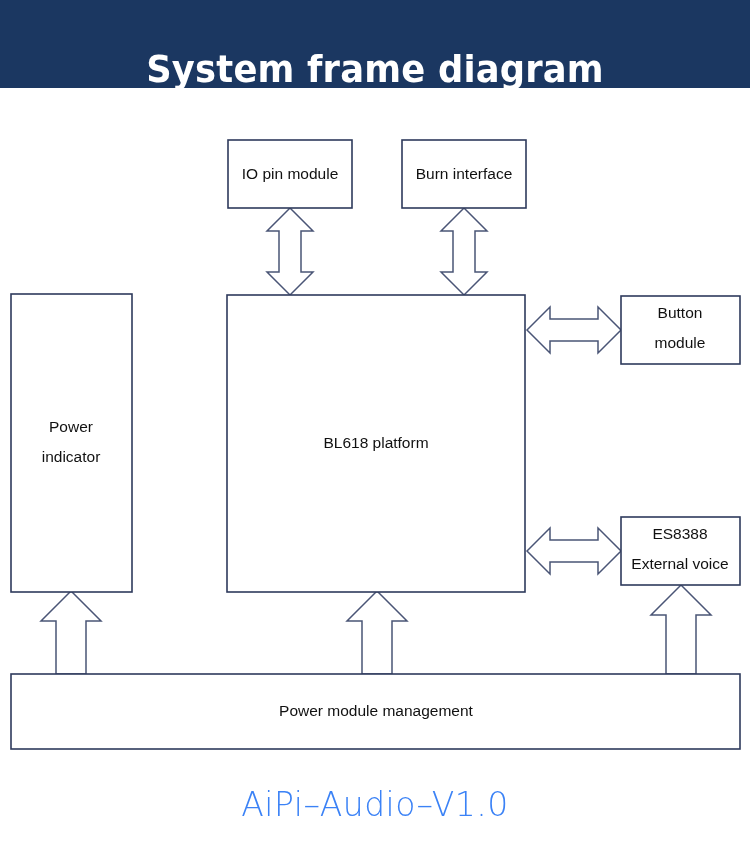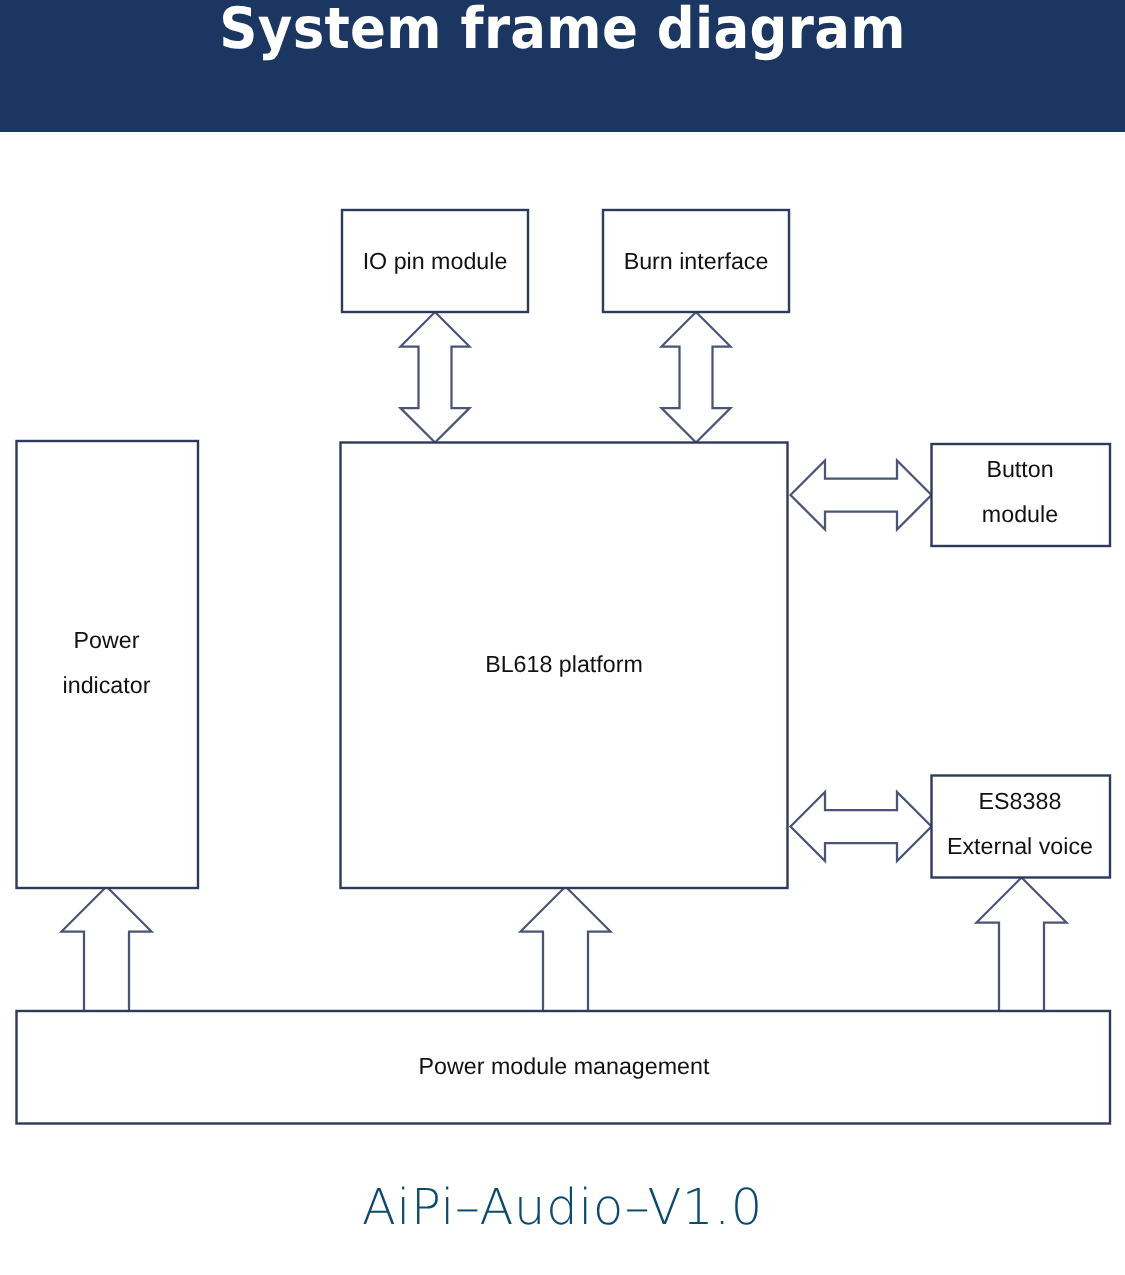--- a/index.html
+++ b/index.html
@@ -24,21 +24,21 @@
 
   
   .header-banner {
     position: absolute;
     left: 0;
     top: 0;
     width: 750px;
     height: 88px;
     background: #1b3761;
     display: flex;
-    align-items: flex-start;
+    align-items: flex-end;
     justify-content: center;
   }
   .header-title {
     color: #ffffff;
     font-family: "DejaVu Sans", sans-serif;
     font-size: 38px;
     font-weight: bold;
     letter-spacing: 0.2px;
     line-height: 1;
     white-space: nowrap;
@@ -91,21 +91,21 @@
     top: 768px;
     width: 750px;
     height: 72px;
     display: flex;
     align-items: center;
     justify-content: center;
   }
   .footer-caption-text {
     font-family: "DejaVu Sans", sans-serif;
     font-size: 33px;
-    color: #0c4a6e;
+    color: #3b82f6;
     font-weight: 300;
     letter-spacing: 0.5px;
     white-space: nowrap;
   }
 </style>
 </head>
 <body>
 
 <div class="page">
 

